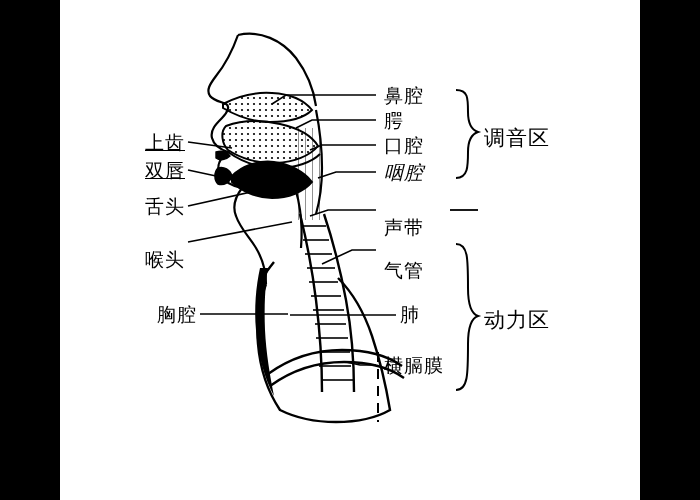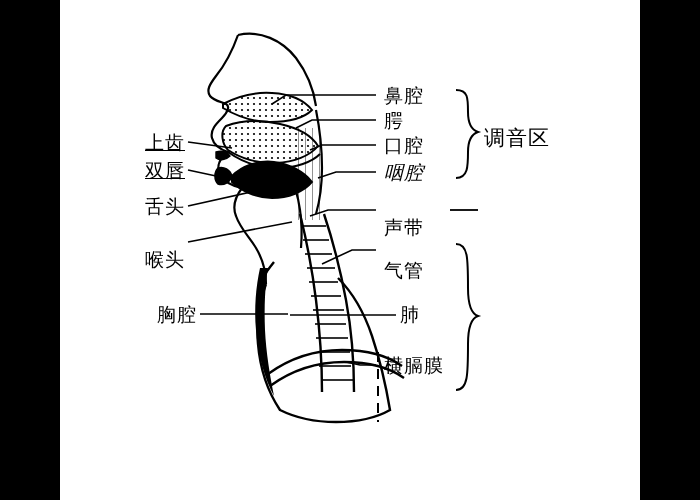--- a/index.html
+++ b/index.html
@@ -197,16 +197,17 @@
     <div class="lbl" style="left:324px; top:86px;">鼻腔</div>
     <div class="lbl" style="left:324px; top:111px;">腭</div>
     <div class="lbl" style="left:324px; top:136px;">口腔</div>
     <div class="lbl" style="left:324px; top:163px;font-style:italic;">咽腔</div>
     <div class="lbl" style="left:324px; top:218px;">声带</div>
     <div class="lbl" style="left:324px; top:241px;margin-top:20px;">气管</div>
     <div class="lbl" style="left:340px; top:305px;">肺</div>
     <div class="lbl" style="left:324px; top:356px;">横膈膜</div>
 
     <div class="grp" style="left:424px; top:124px;">调音区</div>
+    <div class="grp" style="left:424px; top:306px;">动力区</div>
 
 
   </div>
 </div>
 
 </body></html>

